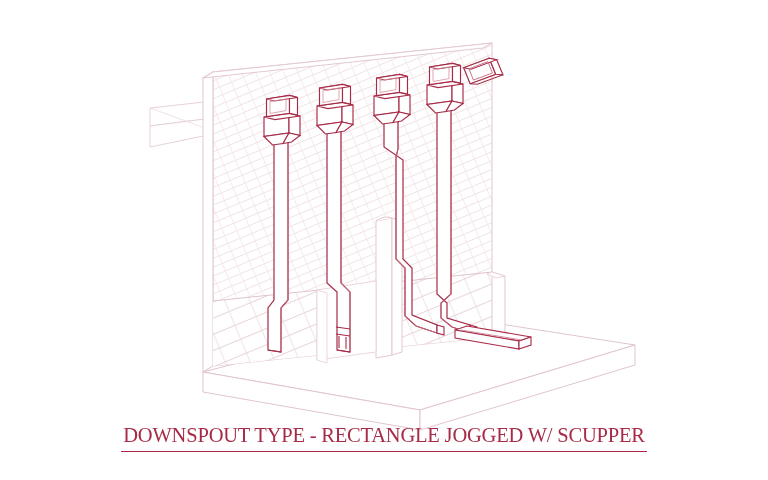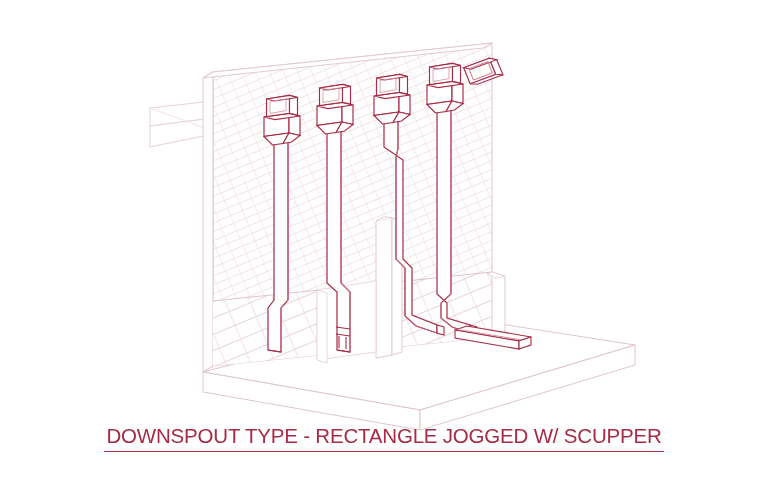--- a/index.html
+++ b/index.html
@@ -29,21 +29,21 @@
   }
   .caption-block {
     position: absolute;
     left: 0;
     top: 424px;
     width: 768px;
     text-align: center;
   }
   .caption-text {
     display: inline-block;
-    font-family: Liberation Sans, sans-serif;
+    font-family: Liberation Serif, serif;
     font-size: 20.5px;
     letter-spacing: -0.2px;
     color: #A72B46;
     white-space: nowrap;
     padding: 0 2px 3px 2px;
     border-bottom: 1.6px solid #A72B46;
     line-height: 1.15;
   }
 </style>
 </head>

